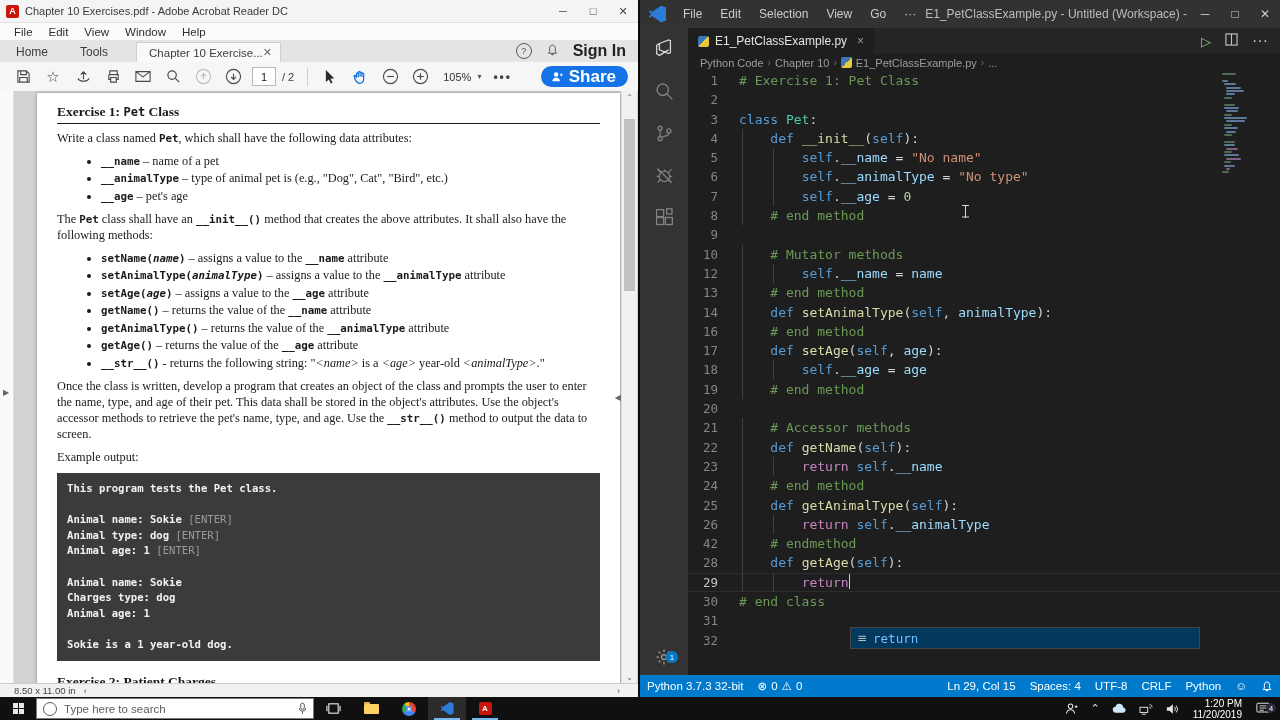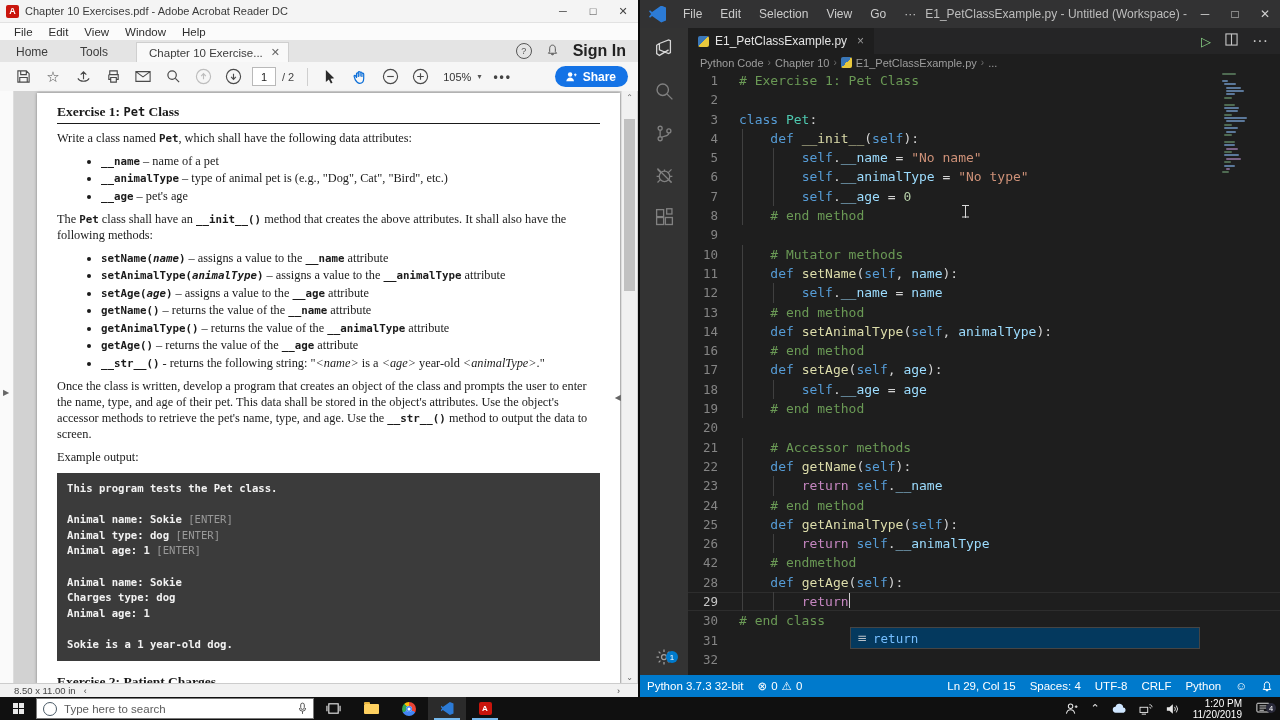--- a/index.html
+++ b/index.html
@@ -7,35 +7,35 @@
   
   #acrobat{position:absolute;left:0;top:0;width:638px;height:697px;background:#d2d2d2;overflow:hidden;}
   .acro-titlebar{height:22px;background:#f4f4f4;display:flex;align-items:center;font-size:11px;color:#3a3a3a;border-bottom:1px solid #e2e2e2;}
   .acro-logo{width:13px;height:13px;background:#c9150c;border-radius:2px;margin:0 6px 0 6px;color:#fff;font-size:9px;font-weight:bold;display:flex;align-items:center;justify-content:center;}
   .acro-winctl{margin-left:auto;display:flex;height:100%;}
   .acro-winctl span{width:30px;display:flex;align-items:center;justify-content:center;color:#444;font-size:11px;}
   .acro-menubar{height:17px;background:#fbfbfb;display:flex;align-items:center;padding-left:6px;font-size:11.5px;color:#2e2e2e;gap:0;}
   .acro-menubar span{padding:0 8px;}
   .acro-tabbar{height:22px;background:#e4e4e4;display:flex;align-items:flex-end;font-size:12px;color:#3c3c3c;}
   .acro-tab{padding:3px 16px;}
-  .acro-doctab{background:#f9f9f9;border:1px solid #cfcfcf;border-bottom:none;padding:3px 8px 3px 12px;display:flex;align-items:center;gap:8px;margin-left:12px;font-size:11.5px;}
+  .acro-doctab{background:#f9f9f9;border:1px solid #cfcfcf;border-bottom:none;padding:3px 8px 3px 12px;display:flex;align-items:center;margin-left:12px;font-size:11.5px;}
   .acro-doctab .x{color:#666;font-size:11px;}
   .acro-tab-right{margin-left:auto;display:flex;align-items:center;gap:14px;padding-right:12px;padding-bottom:2px;}
   .help-circle{width:14px;height:14px;border:1.2px solid #555;border-radius:50%;font-size:9px;display:flex;align-items:center;justify-content:center;color:#555;}
   .signin{font-size:16px;color:#222;font-weight:bold;}
   .acro-toolbar{height:29px;background:#f6f6f6;border-bottom:1px solid #c4c4c4;display:flex;align-items:center;padding-left:10px;gap:4px;}
   .tbtn{width:26px;height:24px;display:flex;align-items:center;justify-content:center;color:#4a4a4a;}
   .tbtn svg{display:block;}
   .tb-sep{width:1px;height:18px;background:#cfcfcf;margin:0 5px;}
   .page-box{width:22px;height:17px;background:#fff;border:1px solid #b9b9b9;font-size:11px;color:#222;display:flex;align-items:center;justify-content:center;margin:0 2px;}
   .page-total{font-size:11px;color:#444;margin-right:4px;}
   .zoom-label{font-size:11px;color:#333;margin:0 2px 0 6px;}
   .caret-down{font-size:8px;color:#555;margin-right:4px;}
   .ellipsis{letter-spacing:2px;color:#444;font-weight:bold;font-size:12px;margin-left:4px;}
-  .share-btn{margin-left:auto;margin-right:10px;background:#1473e6;color:#fff;border-radius:12px;height:21px;padding:0 12px 0 10px;display:flex;align-items:center;gap:6px;font-size:12px;font-weight:bold;}
+  .share-btn{margin-left:auto;margin-right:10px;background:#1473e6;color:#fff;border-radius:12px;height:21px;padding:0 12px 0 10px;display:flex;align-items:center;gap:6px;font-size:17px;font-weight:bold;}
   
   .doc-area{position:absolute;left:0;top:91px;right:0;bottom:0;background:#d2d2d2;}
   .nav-strip{position:absolute;left:0;top:0;width:13px;bottom:13px;background:#fafafa;border-right:1px solid #ddd;}
   .pane-arrow-left{position:absolute;left:3px;top:297px;font-size:8px;color:#666;}
   .pdf-page{position:absolute;left:17px;top:2px;width:583px;bottom:13px;background:#fff;box-shadow:0 0 3px rgba(0,0,0,.4);overflow:hidden;padding:11px 20px 0 20px;box-sizing:border-box;font-family:"Liberation Serif",serif;color:#1a1a1a;margin-left:20px;}
   .pdf-h{font-size:13.5px;font-weight:bold;border-bottom:1.6px solid #1a1a1a;padding-bottom:3px;margin:0 0 7px 0;}
   .pdf-h .sg-c{font-size:12px;}
   .pdf-p{font-size:12.3px;line-height:1.3;margin:0 0 7px 0;}
   .pdf-ul{margin:0 0 7px 0;padding-left:44px;font-size:12.3px;}
   .pdf-ul li{margin:1.5px 0;line-height:1.3;}
@@ -363,24 +363,20 @@
         </div>
         <div class="code-line">
           <span class="ln">9</span>
           <span class="lc"></span>
         </div>
         <div class="code-line">
           <span class="ln">10</span>
           <span class="lc"><span class="guide" style="left: 24px;"></span><span class="tk-d">    </span><span class="tk-cm"># Mutator methods</span></span>
         </div>
         <div class="code-line">
-          <span class="ln">11</span>
-          <span class="lc"><span class="guide" style="left: 24px;"></span><span class="tk-d">    </span><span class="tk-k">def</span><span class="tk-d"> </span><span class="tk-fn">setName</span><span class="tk-d">(</span><span class="tk-k">self</span><span class="tk-d">, </span><span class="tk-v">name</span><span class="tk-d">):</span></span>
-        </div>
-        <div class="code-line">
           <span class="ln">12</span>
           <span class="lc"><span class="guide" style="left: 24px;"></span><span class="guide" style="left: 55.28px;"></span><span class="tk-d">        </span><span class="tk-k">self</span><span class="tk-d">.</span><span class="tk-v">__name</span><span class="tk-d"> = </span><span class="tk-v">name</span></span>
         </div>
         <div class="code-line">
           <span class="ln">13</span>
           <span class="lc"><span class="guide" style="left: 24px;"></span><span class="tk-d">    </span><span class="tk-cm"># end method</span></span>
         </div>
         <div class="code-line">
           <span class="ln">14</span>
           <span class="lc"><span class="guide" style="left: 24px;"></span><span class="tk-d">    </span><span class="tk-k">def</span><span class="tk-d"> </span><span class="tk-fn">setAnimalType</span><span class="tk-d">(</span><span class="tk-k">self</span><span class="tk-d">, </span><span class="tk-v">animalType</span><span class="tk-d">):</span></span>

